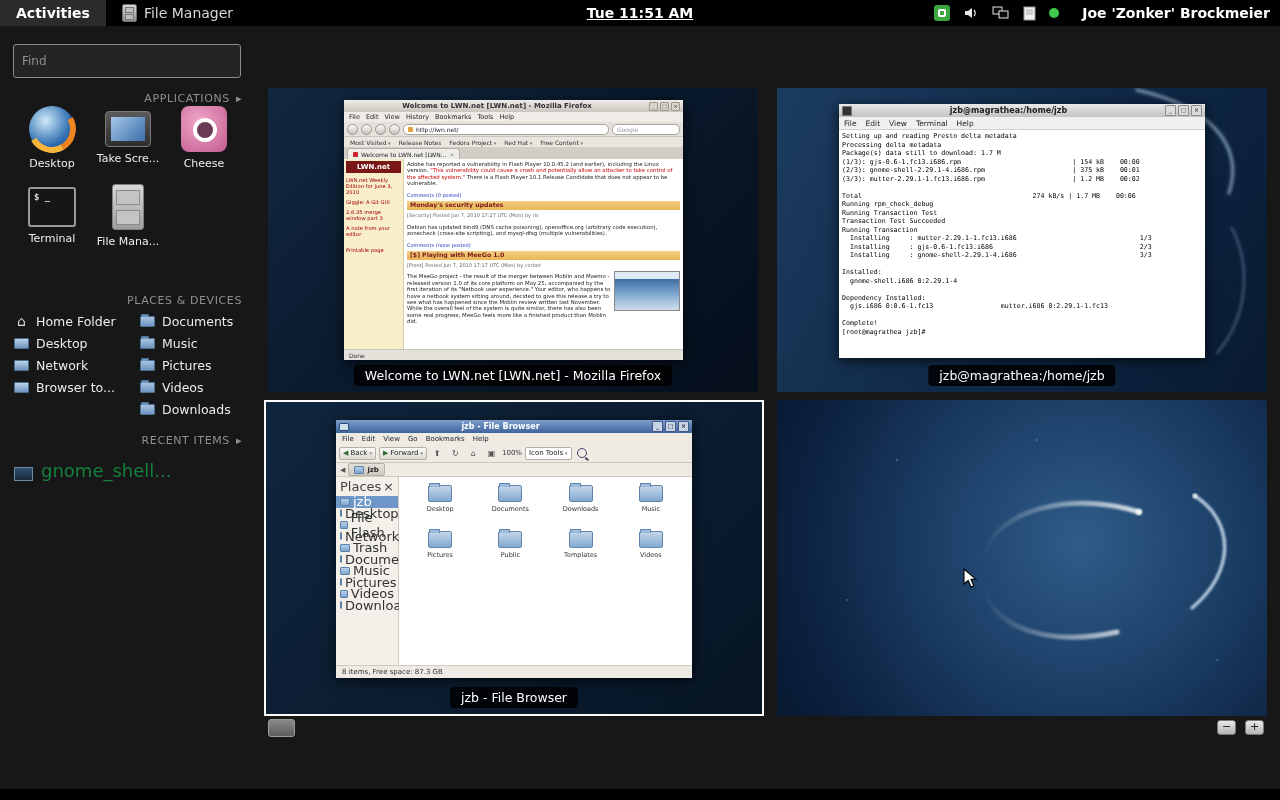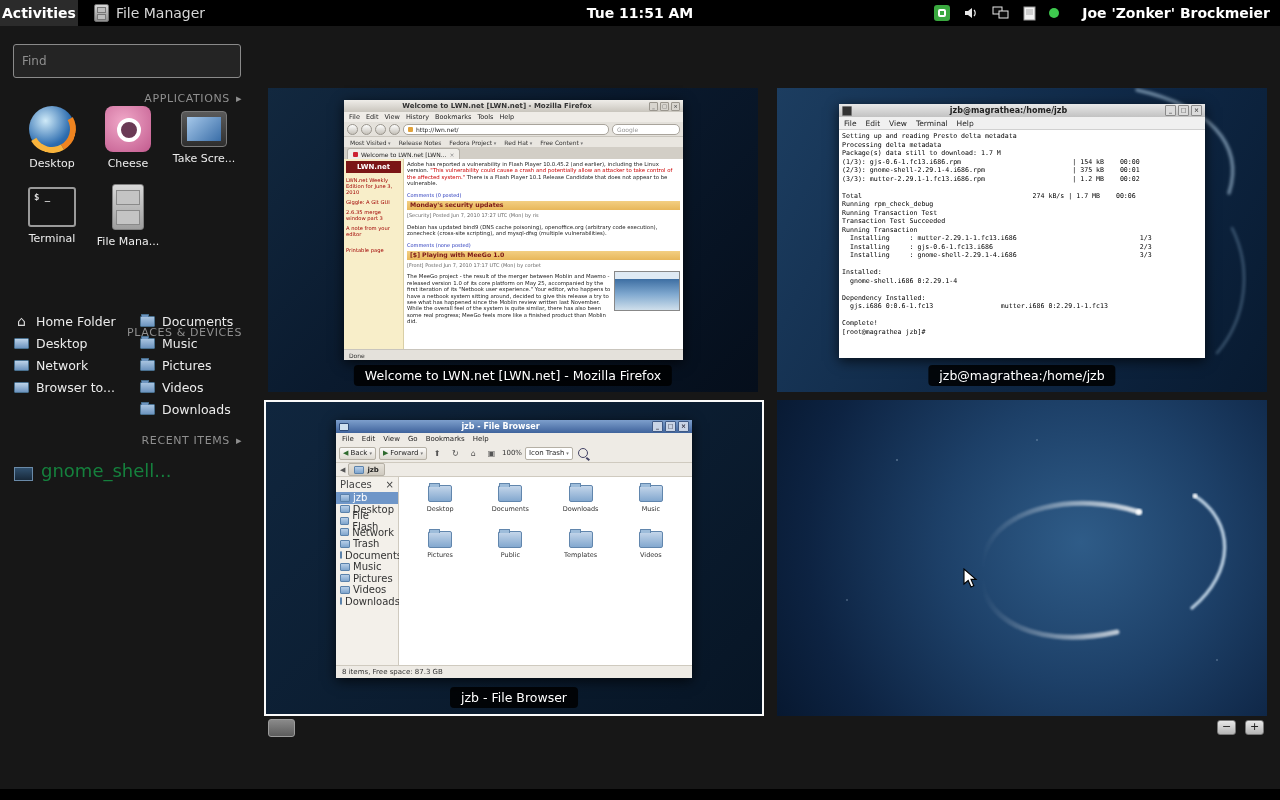--- a/index.html
+++ b/index.html
@@ -2,30 +2,30 @@
 <html><head>
 <meta charset="utf-8">
 <style>
   html,body{margin:0;padding:0;}
   body{width:1280px;height:800px;position:relative;overflow:hidden;background:#171717;
        font-family:"DejaVu Sans",sans-serif;-webkit-font-smoothing:antialiased;}
 
   
   .topbar{position:absolute;top:0;left:0;width:1280px;height:26px;background:#000;
           display:flex;align-items:center;color:#fff;z-index:50;}
-  .activities{height:26px;line-height:26px;padding:0 2px;font-weight:bold;font-size:14px;
+  .activities{height:26px;line-height:26px;padding:0 16px;font-weight:bold;font-size:14px;
               background:#2b2b2b;color:#fff;cursor:pointer;}
   .appmenu{display:flex;align-items:center;gap:7px;margin-left:16px;color:#d6d6d6;
            font-size:14px;cursor:pointer;}
   .am-ico{width:13px;height:16px;background:linear-gradient(#d6d6d6,#8f8f8f);
           border:1px solid #6f6f6f;border-radius:2px;position:relative;}
   .am-ico::before,.am-ico::after{content:"";position:absolute;left:2px;right:2px;height:4px;
           background:#bdbdbd;border:1px solid #777;}
   .am-ico::before{top:2px;} .am-ico::after{top:9px;}
-  .clock{position:absolute;left:50%;transform:translateX(-50%);font-weight:bold;font-size:14px;}
+  .clock{position:absolute;left:50%;transform:translateX(-50%);font-weight:bold;font-size:14px;text-decoration:underline;}
   .tray{position:absolute;right:10px;top:0;height:26px;display:flex;align-items:center;gap:13px;}
   .tray-green{width:16px;height:16px;background:#3aa83f;border-radius:3px;position:relative;}
   .tray-green::after{content:"";position:absolute;inset:4px;border:2px solid #fff;border-radius:2px;}
   .user{display:flex;align-items:center;gap:23px;font-weight:bold;font-size:14px;cursor:pointer;}
   .presence-dot{width:10px;height:10px;border-radius:50%;background:#3ec94e;}
 
   
   .sidebar{position:absolute;top:26px;left:0;width:256px;bottom:0;}
   .search{position:absolute;top:18px;left:13px;width:228px;height:34px;box-sizing:border-box;
           background:#242424;border:1px solid #8a8a8a;border-radius:3px;color:#ccc;
@@ -179,21 +179,21 @@
        background:#446;transform:rotate(40deg);}
   .fb-path{height:13px;background:#eeebe5;border-bottom:1px solid #cfcabf;display:flex;
        align-items:center;gap:3px;padding:0 4px;flex:none;}
   .path-arrow{font-size:7px;color:#555;}
   .crumb{display:flex;align-items:center;gap:3px;border:1px solid #b5b0a5;
        background:linear-gradient(#e6e2da,#cfcabf);border-radius:2px;height:11px;padding:0 5px;
        font-size:7px;font-weight:bold;color:#222;}
   .crumb .pficon{flex:none;}
   .fb-body{flex:1;display:flex;overflow:hidden;}
   .fb-places{width:62px;background:#f3f0ea;border-right:1px solid #cfcabf;display:flex;
-       flex-direction:column;font-size:10px;color:#333;flex:none;}
+       flex-direction:column;font-size:13px;color:#333;flex:none;}
   .fb-places-head{display:flex;justify-content:space-between;align-items:center;
        padding:2px 4px;color:#444;}
   .fb-place{display:flex;align-items:center;gap:3px;padding:1px 4px;height:9.5px;}
   .fb-place.sel{background:#6f96c8;color:#fff;}
   .pficon{width:8px;height:6px;background:linear-gradient(#b8cfe8,#7fa5cd);
        border:1px solid #5b82ab;border-radius:1px;}
   .fb-files{flex:1;background:#fff;padding:8px 6px;display:grid;
        grid-template-columns:repeat(4,1fr);grid-auto-rows:46px;align-content:start;}
   .fitem{display:flex;flex-direction:column;align-items:center;gap:3px;font-size:6.5px;color:#333;}
   .ficon{width:22px;height:15px;background:linear-gradient(#c4d6ea,#83a8cf);
@@ -250,38 +250,38 @@
     <span>APPLICATIONS</span>
     <span class="sec-arrow">▸</span>
   </div>
 
   <div class="app-grid">
     <div class="app">
       <span class="ic ic-firefox"></span>
       <span class="app-label">Desktop</span>
     </div>
     <div class="app">
+      <span class="ic ic-shot"></span>
+      <span class="app-label">Take Scre...</span>
+    </div>
+    <div class="app">
       <span class="ic ic-cheese"></span>
       <span class="app-label">Cheese</span>
-    </div>
-    <div class="app">
-      <span class="ic ic-shot"></span>
-      <span class="app-label">Take Scre...</span>
     </div>
     <div class="app">
       <span class="ic ic-terminal"></span>
       <span class="app-label">Terminal</span>
     </div>
     <div class="app">
       <span class="ic ic-files"></span>
       <span class="app-label">File Mana...</span>
     </div>
   </div>
 
-  <div class="sec-header" style="top:268px;margin-top:32px;">
+  <div class="sec-header" style="top:268px;">
     <span>PLACES &amp; DEVICES</span>
   </div>
 
   <div class="places">
     <div class="pcol1">
       <div class="place">
         <span class="pi pi-home"></span>
         <span>Home Folder</span>
       </div>
       <div class="place">
@@ -503,21 +503,21 @@
         <span class="arr">▶</span>
         <span>Forward</span>
         <span class="drop">▾</span>
       </div>
       <span class="tico">⬆</span>
       <span class="tico">↻</span>
       <span class="tico">⌂</span>
       <span class="tico">▣</span>
       <span>100%</span>
       <div class="tbtn" style="background:#fff;">
-        <span>Icon Trash</span>
+        <span>Icon Tools</span>
         <span class="drop">▾</span>
       </div>
       <span class="tico">
           <span class="mag"></span>
         </span>
     </div>
     <div class="fb-path">
       <span class="path-arrow">◀</span>
       <div class="crumb">
         <span class="pficon"></span>

